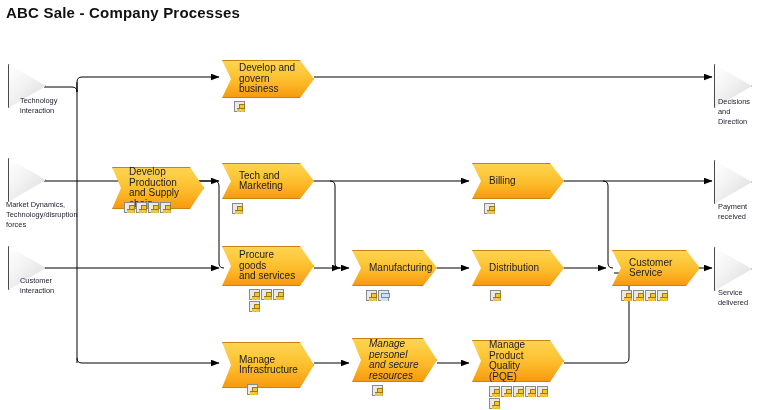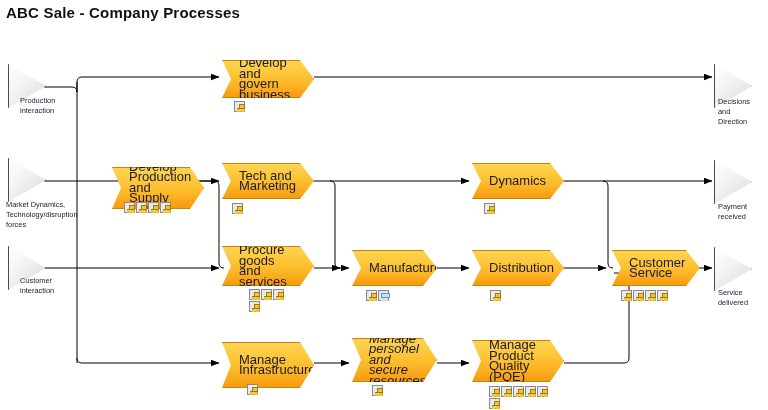--- a/index.html
+++ b/index.html
@@ -14,21 +14,21 @@
   svg.wires{position:absolute;left:0;top:0;width:768px;height:410px;
             pointer-events:none;}
 
   
   .proc{position:absolute;box-sizing:border-box;
         background:linear-gradient(180deg,#fdd352 0%,#fdc93c 30%,#fcb827 62%,#f79a10 100%);
         border:1px solid #c8850c;
         clip-path:polygon(0 0, calc(100% - 14px) 0, 100% 50%, calc(100% - 14px) 100%, 0 100%, 9px 50%);
         filter:drop-shadow(2.5px 2.5px 1.5px rgba(0,0,0,.42));
         display:flex;align-items:center;}
-  .proc .lbl{font-size:13px;line-height:10.5px;color:#1b1b2b;
+  .proc .lbl{font-size:10px;line-height:10.5px;color:#1b1b2b;
              padding-left:16px;padding-right:16px;}
 
   
   .tri{position:absolute;}
   .tri .shape{width:100%;height:100%;
        background:linear-gradient(135deg,#ffffff 0%,#f2f2f2 45%,#d9d9d9 100%);
        border:1px solid #4a4a4a;
        clip-path:polygon(0 0, 100% 50%, 0 100%);
        filter:drop-shadow(1.5px 1.5px 1px rgba(0,0,0,.35));}
   .tricap{position:absolute;font-size:7.4px;line-height:10px;color:#1b1b2b;
@@ -103,21 +103,21 @@
 
       <path d="M437,363 L469,363" marker-end="url(#ah)"></path>
 
       <path d="M564,363 L624,363 Q629,363 629,358 L629,278 Q629,273 624,273 L614,273"></path>
     </g>
   </svg>
 
   <div class="tri" style="left:8px;top:64px;width:36px;height:42px;">
     <div class="shape"></div>
   </div>
-  <div class="tricap" style="left:20px;top:96px;width:80px;">Production
+  <div class="tricap" style="left:20px;top:96px;width:80px;">Technology
 interaction</div>
 
   <div class="tri" style="left:8px;top:158px;width:36px;height:42px;">
     <div class="shape"></div>
   </div>
   <div class="tricap" style="left:6px;top:200px;width:110px;">Market Dynamics,
 Technology/disruption
 forces</div>
 
   <div class="tri" style="left:8px;top:246px;width:36px;height:42px;">
@@ -165,21 +165,21 @@
   </div>
 
   <div class="proc" style="left:222px;top:163px;width:92px;height:36px;">
     <div class="lbl" style="white-space:pre-line;">Tech and Marketing</div>
   </div>
   <div class="iconrow" style="left:232px;top:203px;width:30px;">
     <div class="spicon"></div>
   </div>
 
   <div class="proc" style="left:472px;top:163px;width:92px;height:36px;">
-    <div class="lbl" style="white-space:pre-line;">Dynamics</div>
+    <div class="lbl" style="white-space:pre-line;">Billing</div>
   </div>
   <div class="iconrow" style="left:484px;top:203px;width:30px;">
     <div class="spicon"></div>
   </div>
 
   <div class="proc" style="left:222px;top:246px;width:92px;height:40px;">
     <div class="lbl" style="white-space:pre-line;">Procure goods
 and services</div>
   </div>
   <div class="iconrow" style="left:249px;top:289px;width:38px;">

